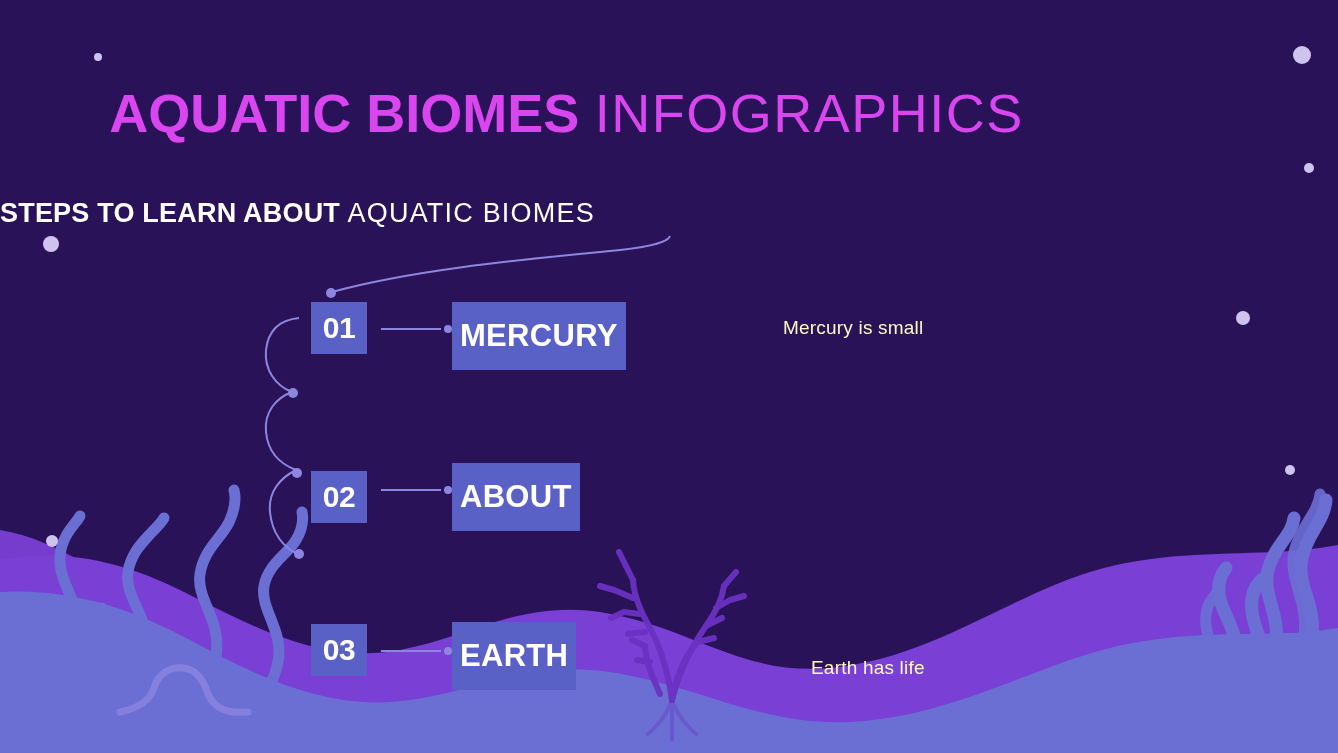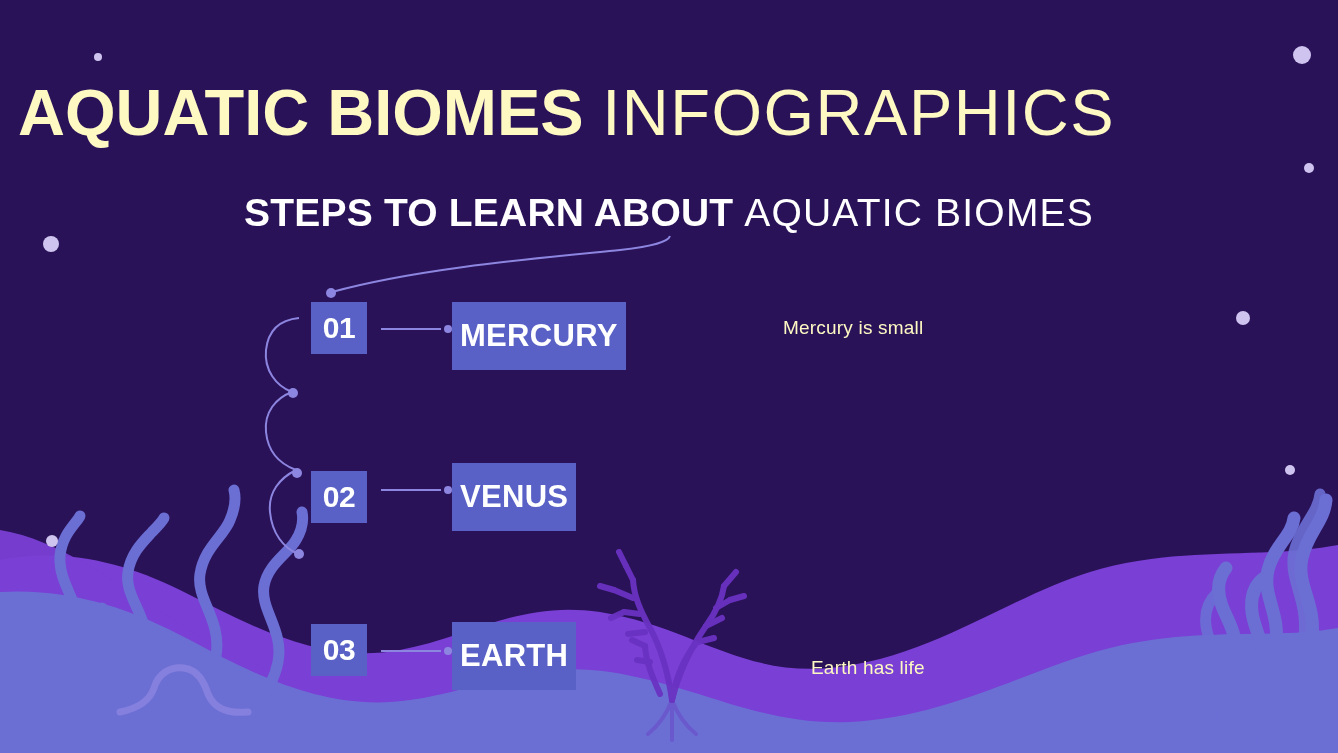--- a/index.html
+++ b/index.html
@@ -31,43 +31,42 @@
   }
 
   
   .title {
     position: absolute;
     top: 82px;
     left: 0;
     width: 1133px;
     text-align: center;
     white-space: nowrap;
-    font-size: 65px;
+    font-size: 54px;
     line-height: 62px;
     letter-spacing: 0.5px;
-    color: #fef9c3;
+    color: #d946ef;
   }
   .title .t-bold {
     font-weight: 700;
     letter-spacing: 0px;
   }
   .title .t-light {
     font-weight: 300;
     letter-spacing: 1.5px;
   }
 
   
   .subtitle {
     position: absolute;
     top: 193px;
     left: 0;
     width: 1338px;
-    text-align: center;
     white-space: nowrap;
-    font-size: 39px;
+    font-size: 27px;
     line-height: 40px;
     color: #ffffff;
   }
   .subtitle .s-bold {
     font-weight: 700;
     letter-spacing: 0.2px;
   }
   .subtitle .s-light {
     font-weight: 300;
     letter-spacing: 1.2px;
@@ -288,21 +287,21 @@
         <div class="step-label" style="top:12px;">MERCURY</div>
         <div class="step-desc" style="top:12px;">Mercury is small</div>
       </div>
 
       <div class="step-row" style="top:0;">
         <div class="step-badge" style="top:101px;">02</div>
         <div class="step-connector" style="top:118px;">
           <div class="line"></div>
           <div class="dot"></div>
         </div>
-        <div class="step-label" style="top:93px;">VENUS</div>
+        <div class="step-label" style="top:93px;">ABOUT</div>
       </div>
 
       <div class="step-row" style="top:0;">
         <div class="step-badge" style="top:174px;">03</div>
         <div class="step-connector" style="top:199px;">
           <div class="line"></div>
           <div class="dot"></div>
         </div>
         <div class="step-label" style="top:172px;">EARTH</div>
         <div class="step-desc" style="top:192px;margin-left:28px;">Earth has life</div>

